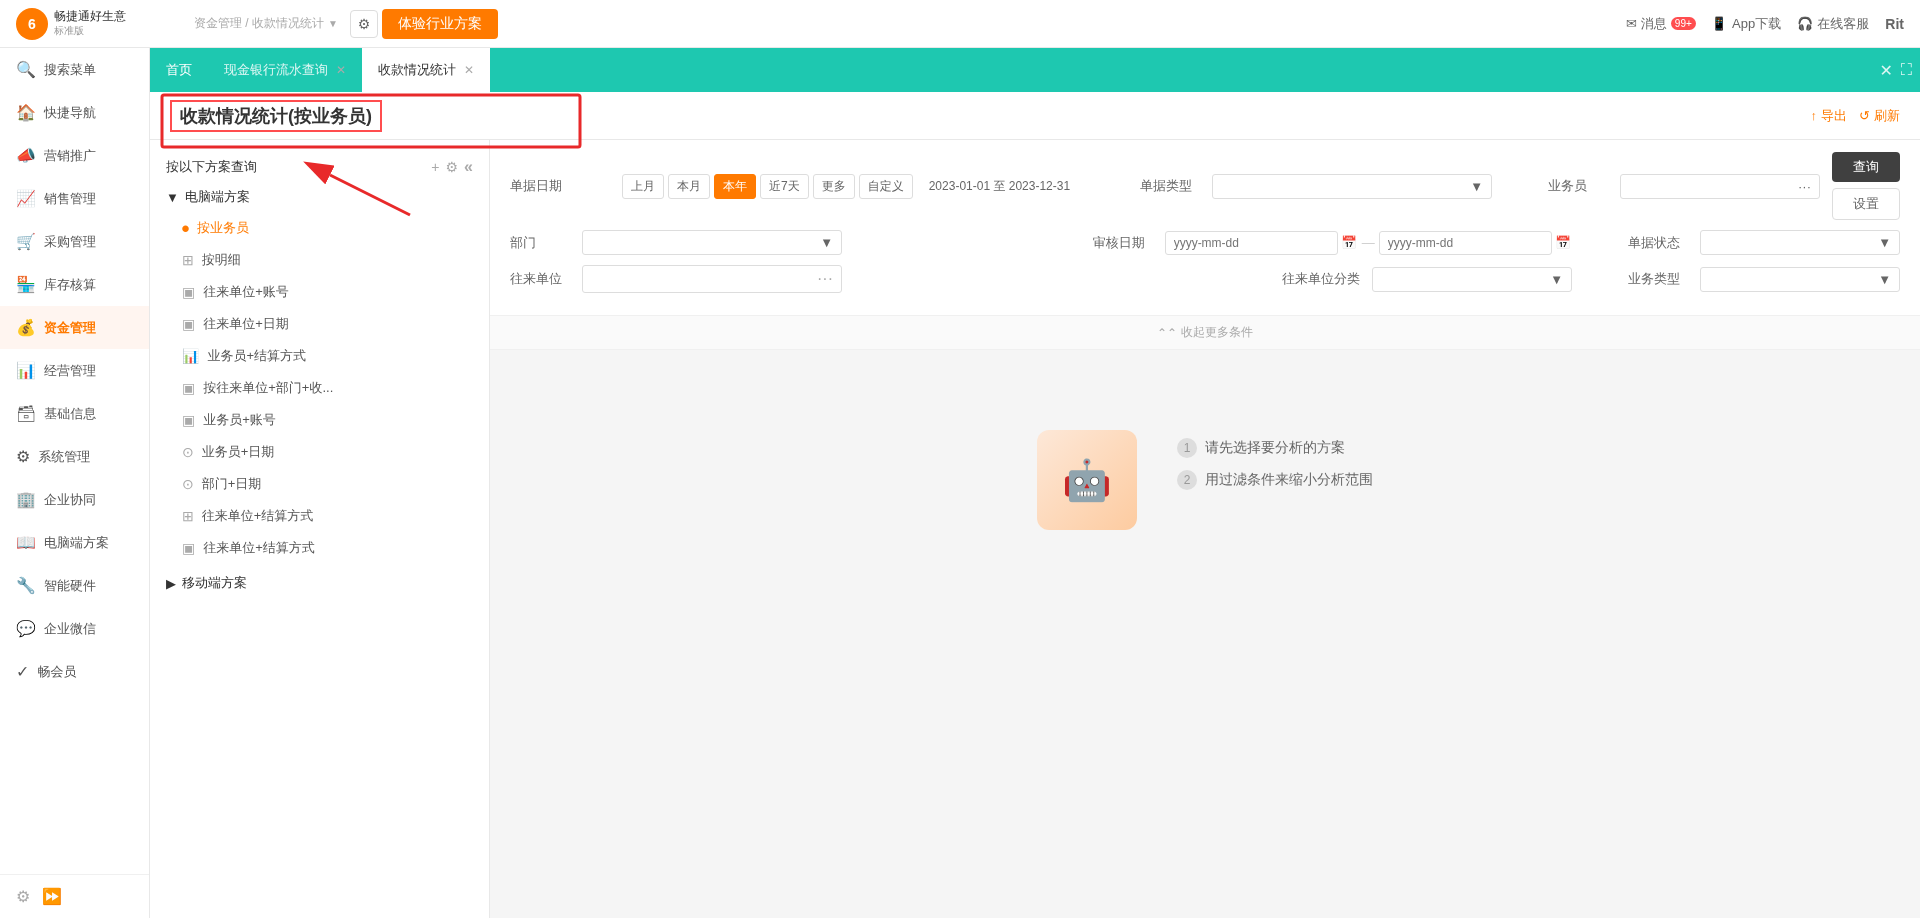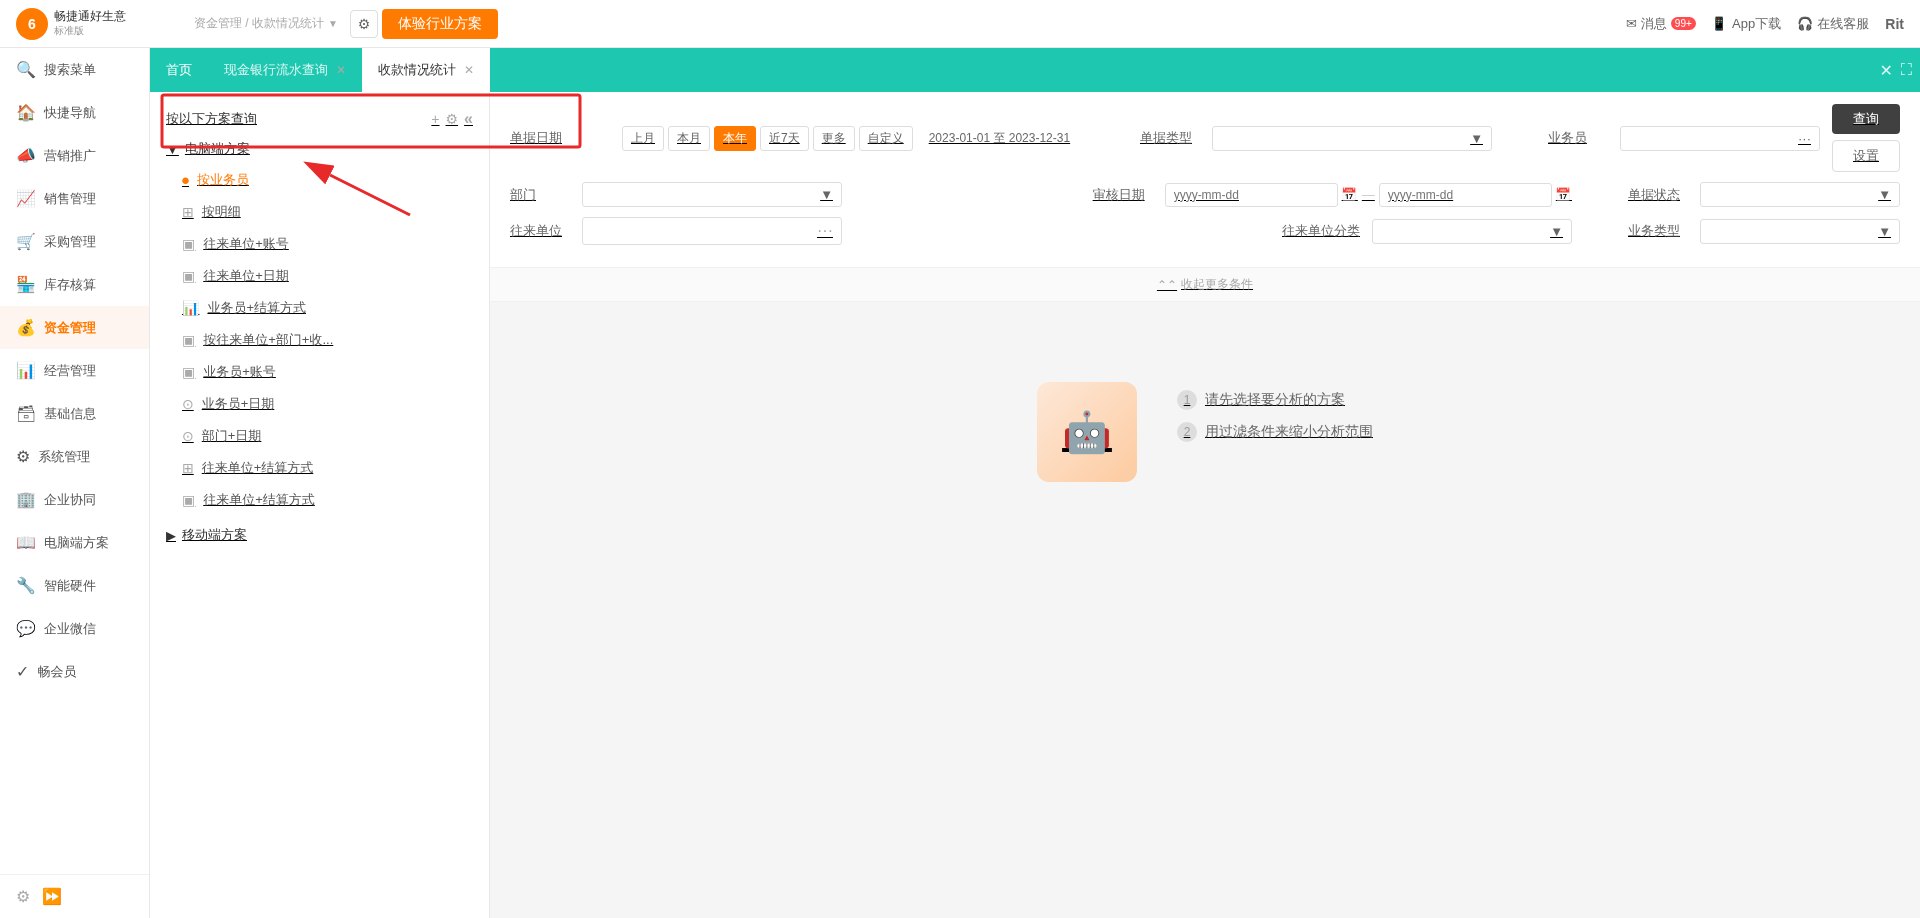--- a/index.html
+++ b/index.html
@@ -429,22 +429,35 @@
       <div class="tab-item active">
         <span>收款情况统计</span>
         <span class="tab-close">✕</span>
       </div>
       <div class="tab-bar-actions">
         <span class="tab-bar-icon">✕</span>
         <span class="tab-bar-icon">⛶</span>
       </div>
     </div>
 
-
-    <div style="display:flex; flex:1; overflow:hidden;text-decoration:underline;">
+    <div class="page-header">
+      <div class="page-title">收款情况统计(按业务员)</div>
+      <div class="page-header-actions">
+        <div class="action-btn">
+          <span>↑</span>
+          <span>导出</span>
+        </div>
+        <div class="action-btn">
+          <span>↺</span>
+          <span>刷新</span>
+        </div>
+      </div>
+    </div>
+
+    <div style="display:flex; flex:1; overflow:hidden;">
 
       <div class="left-scheme-panel">
         <div class="scheme-header">
           <span>按以下方案查询</span>
           <div class="scheme-header-actions">
             <span class="scheme-icon-btn">+</span>
             <span class="scheme-icon-btn">⚙</span>
             <span class="scheme-icon-btn" style="font-size:16px; font-weight:bold;">«</span>
           </div>
         </div>

